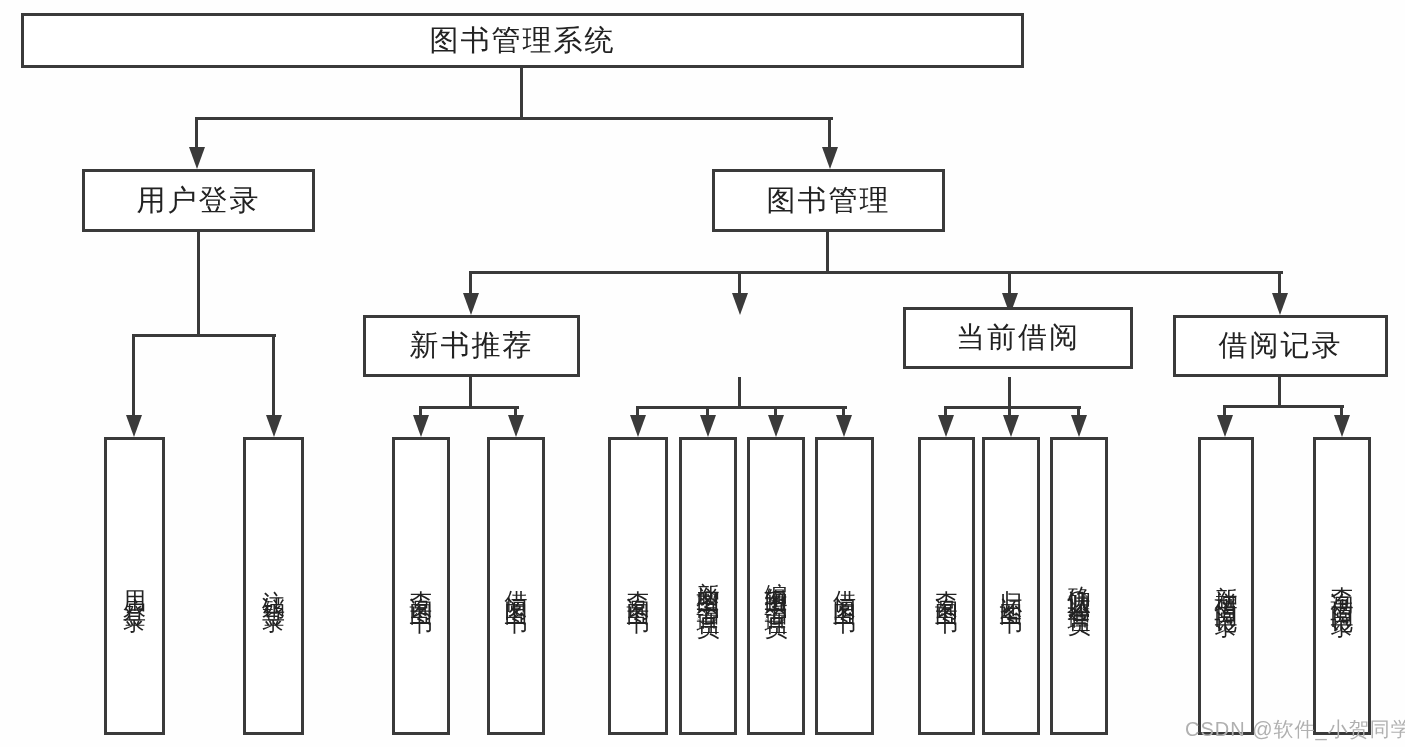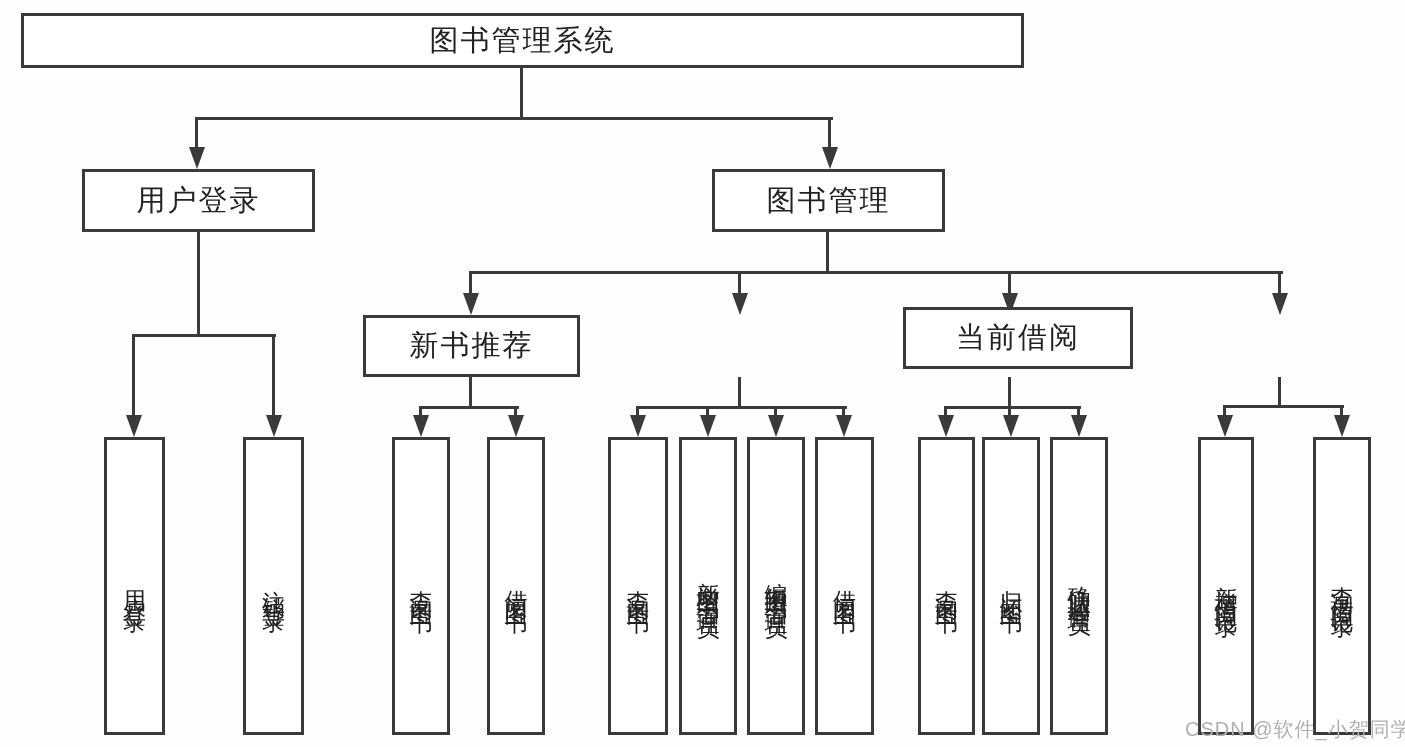--- a/index.html
+++ b/index.html
@@ -142,20 +142,23 @@
   <div class="box" style="left:363px; top:315px; width:217px; height:62px;">
     <span class="hlabel">新书推荐</span>
   </div>
 
   <div class="box" style="left:712px; top:169px; width:233px; height:63px;">
     <span class="hlabel">图书管理</span>
   </div>
   <div class="box" style="left:903px; top:307px; width:230px; height:62px;">
     <span class="hlabel">当前借阅</span>
   </div>
+  <div class="box" style="left:1173px; top:315px; width:215px; height:62px;">
+    <span class="hlabel">借阅记录</span>
+  </div>
 
   <div class="box vbox" style="left:104px; top:437px; width:61px; height:298px;">
     <span class="vtext">用户登录</span>
   </div>
   <div class="box vbox" style="left:243px; top:437px; width:61px; height:298px;">
     <span class="vtext">注销登录</span>
   </div>
 
   <div class="box vbox" style="left:392px; top:437px; width:58px; height:298px;">
     <span class="vtext">查询图书</span>

